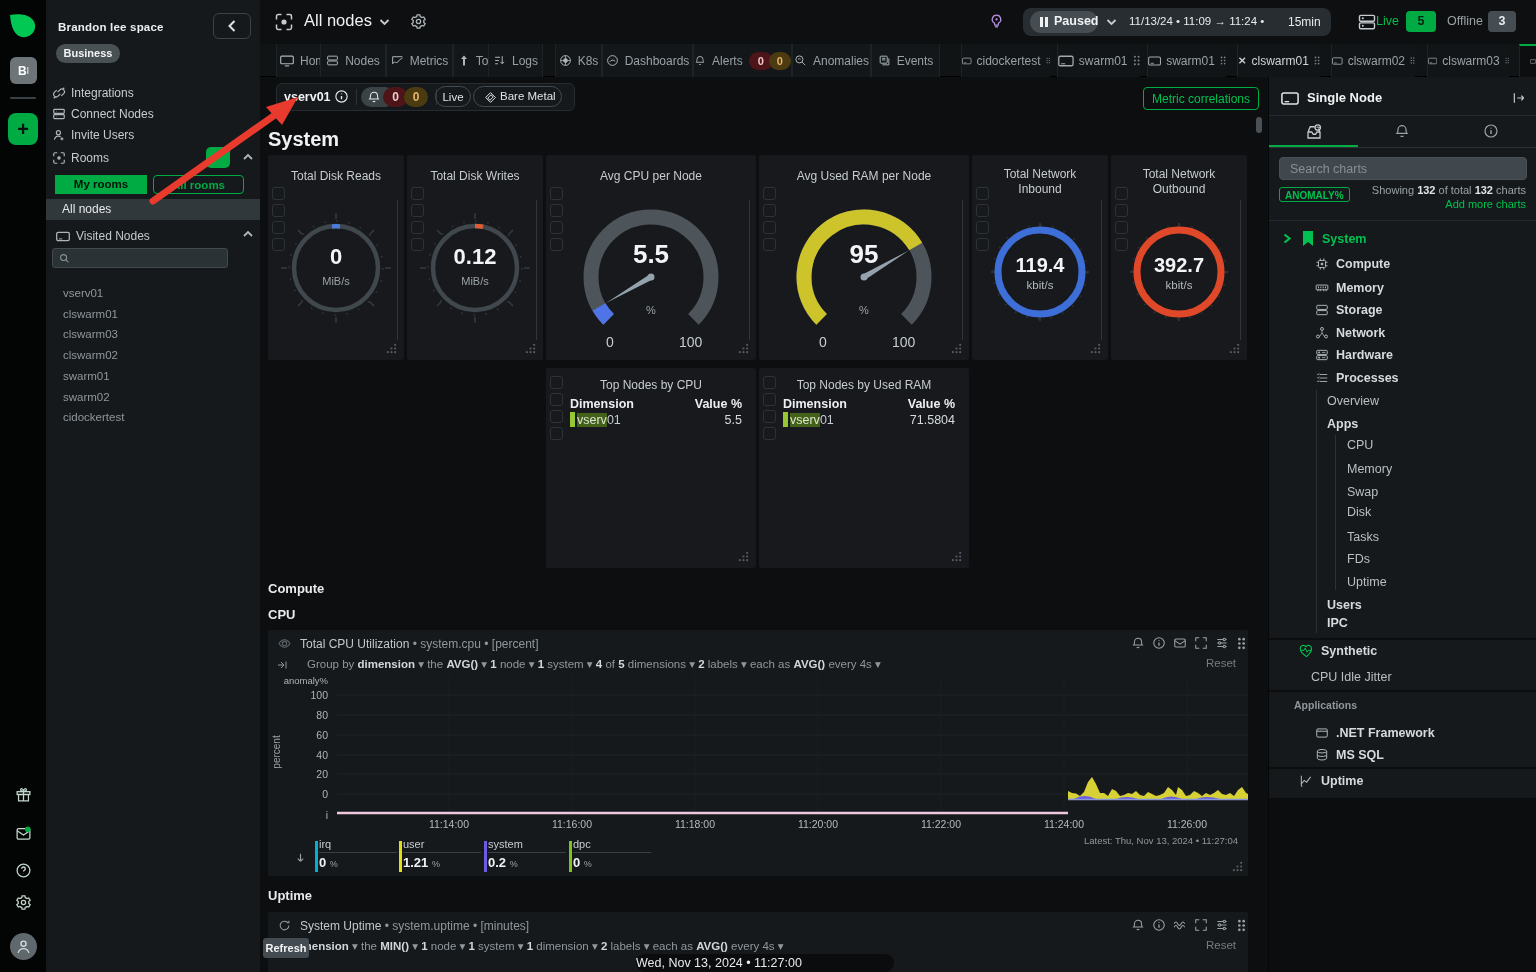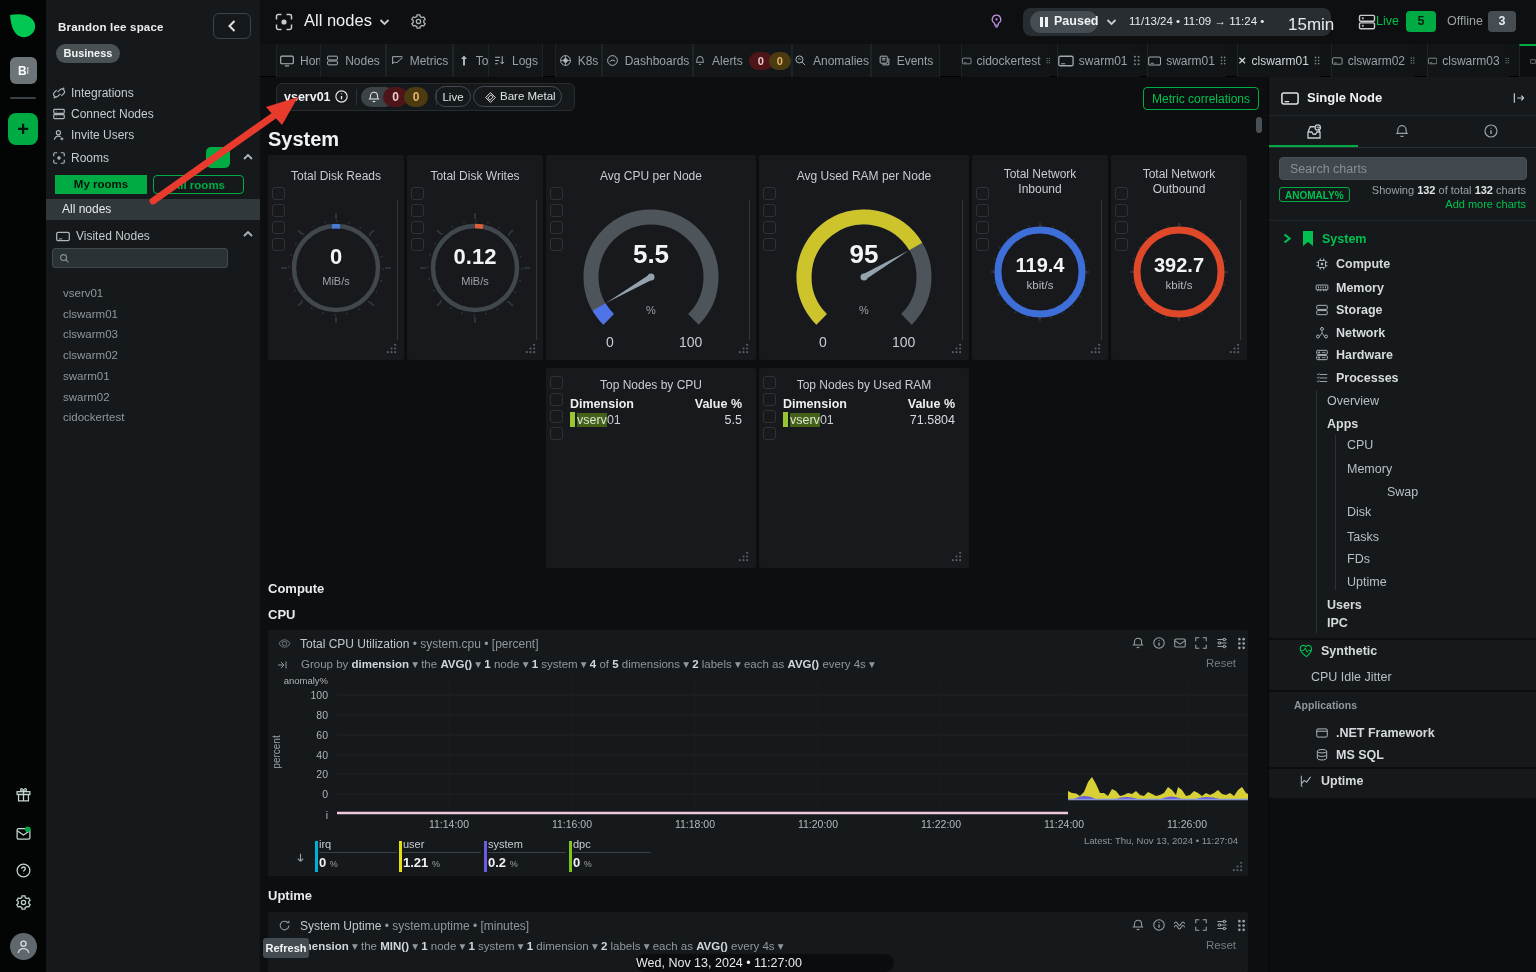--- a/index.html
+++ b/index.html
@@ -286,21 +286,21 @@
           </svg>
       <svg width="11" height="13" viewBox="0 0 8 12" fill="#9aa2a6">
             <circle cx="2" cy="2" r="1.2"></circle>
             <circle cx="6" cy="2" r="1.2"></circle>
             <circle cx="2" cy="6" r="1.2"></circle>
             <circle cx="6" cy="6" r="1.2"></circle>
             <circle cx="2" cy="10" r="1.2"></circle>
             <circle cx="6" cy="10" r="1.2"></circle>
           </svg>
     </div>
-    <div class="abs" style="left:8px;top:27px;font-size:11.5px;color:#8f979c;display:flex;gap:13px;align-items:flex-end;">
+    <div class="abs" style="left:8px;top:27px;font-size:11.5px;color:#8f979c;display:flex;gap:19px;align-items:flex-end;">
       <svg width="12" height="12" viewBox="0 0 24 24" fill="none" stroke="#8f979c" stroke-width="2">
             <path d="M4 5v14M8 12h12M14 6l-6 6 6 6" transform="scale(-1,1) translate(-24,0)"></path>
           </svg>
       <span>Group by <b style="color:#d0d6da">dimension</b> ▾ the <b style="color:#d0d6da">AVG()</b> ▾ <b style="color:#d0d6da">1</b> node ▾ <b style="color:#d0d6da">1</b> system ▾ <b style="color:#d0d6da">4</b> of <b style="color:#d0d6da">5</b> dimensions ▾ <b style="color:#d0d6da">2</b> labels ▾ each as <b style="color:#d0d6da">AVG()</b> every 4s ▾</span>
     </div>
     <div class="abs" style="right:12px;top:27px;font-size:11.5px;color:#757d82;">Reset</div>
 
     <svg class="abs" style="left:0;top:42px" width="980" height="170" viewBox="0 0 980 170">
       <g stroke="#1e2427" stroke-width="1">
         <line x1="69" y1="23" x2="980" y2="23"></line>
@@ -529,21 +529,21 @@
   <div class="abs" style="left:770px;top:11px;width:68px;height:22px;background:#454d52;border-radius:11px;"></div>
   <svg class="abs" style="left:779px;top:17px" width="10" height="10" viewBox="0 0 10 10">
         <rect x="1" y="0" width="3" height="10" fill="#eef0f1"></rect>
         <rect x="6" y="0" width="3" height="10" fill="#eef0f1"></rect>
       </svg>
   <div class="abs" style="left:794px;top:14px;font-size:12.5px;font-weight:bold;color:#f0f2f3;">Paused</div>
   <svg class="abs" style="left:846px;top:18px" width="11" height="8" viewBox="0 0 10 8" fill="none" stroke="#c6ccd0" stroke-width="1.8">
         <path d="M1 2 L5 6 L9 2"></path>
       </svg>
   <div class="abs" style="left:869px;top:15px;font-size:11.5px;color:#e8ebec;">11/13/24 • 11:09 → 11:24 •</div>
-  <div class="abs" style="left:1028px;top:15px;font-size:17px;color:#e8ebec;">15min</div>
+  <div class="abs" style="left:1028px;top:15px;font-size:12px;color:#e8ebec;">15min</div>
   <svg class="abs" style="left:1097px;top:12px" width="20" height="20" viewBox="0 0 24 24" fill="none" stroke="#c6ccd0" stroke-width="1.7">
         <rect x="3" y="4" width="18" height="7" rx="1.5"></rect>
         <rect x="3" y="13" width="18" height="7" rx="1.5"></rect>
         <circle cx="7" cy="7.5" r="1.2" fill="#c6ccd0" stroke="none"></circle>
         <circle cx="7" cy="16.5" r="1.2" fill="#c6ccd0" stroke="none"></circle>
       </svg>
   <div class="abs" style="left:1116px;top:14px;font-size:12.5px;color:#00c050;">Live</div>
   <div class="abs" style="left:1146px;top:11px;width:30px;height:21px;background:#00ab44;border-radius:4px;color:#06220f;font-size:12.5px;font-weight:bold;text-align:center;line-height:21px;">5</div>
   <div class="abs" style="left:1187px;top:14px;font-size:12.5px;color:#9aa2a6;">Offline</div>
   <div class="abs" style="left:1228px;top:11px;width:28px;height:21px;background:#454d52;border-radius:4px;color:#e8ebec;font-size:12.5px;font-weight:bold;text-align:center;line-height:21px;">3</div>
@@ -763,21 +763,21 @@
         </svg>
     <div class="treeitem" style="left:67px;top:271px;">Hardware</div>
     <svg class="abs" style="left:46px;top:294px" width="14" height="14" viewBox="0 0 24 24" fill="none" stroke="#aeb6ba" stroke-width="1.7">
           <path d="M8 6h13M8 12h13M8 18h13M3.5 5l1.5 1.5L7.5 4M3.5 11l1.5 1.5L7.5 10M3.5 17l1.5 1.5L7.5 16" stroke-width="1.5"></path>
         </svg>
     <div class="treeitem" style="left:67px;top:294px;">Processes</div>
     <div class="treesub" style="left:58px;top:317px;">Overview</div>
     <div class="treeitem" style="left:58px;top:340px;">Apps</div>
     <div class="treesub" style="left:78px;top:361px;">CPU</div>
     <div class="treesub" style="left:78px;top:385px;">Memory</div>
-    <div class="treesub" style="left:78px;top:408px;margin-left:40px;">Swap</div>
+    <div class="treesub" style="left:78px;top:408px;">Swap</div>
     <div class="treesub" style="left:78px;top:428px;">Disk</div>
     <div class="treesub" style="left:78px;top:453px;">Tasks</div>
     <div class="treesub" style="left:78px;top:475px;">FDs</div>
     <div class="treesub" style="left:78px;top:498px;">Uptime</div>
     <div class="treeitem" style="left:58px;top:521px;">Users</div>
     <div class="treeitem" style="left:58px;top:539px;">IPC</div>
     <div class="abs" style="left:47px;top:313px;width:1px;height:243px;background:#2b3135;"></div>
     <div class="abs" style="left:66px;top:358px;width:1px;height:155px;background:#2b3135;"></div>
     <div class="abs" style="left:0;top:561px;width:268px;height:2px;background:#0b0d0e;"></div>
     <svg class="abs" style="left:30px;top:567px" width="15" height="14" viewBox="0 0 24 22" fill="none" stroke="#00c050" stroke-width="1.8">

